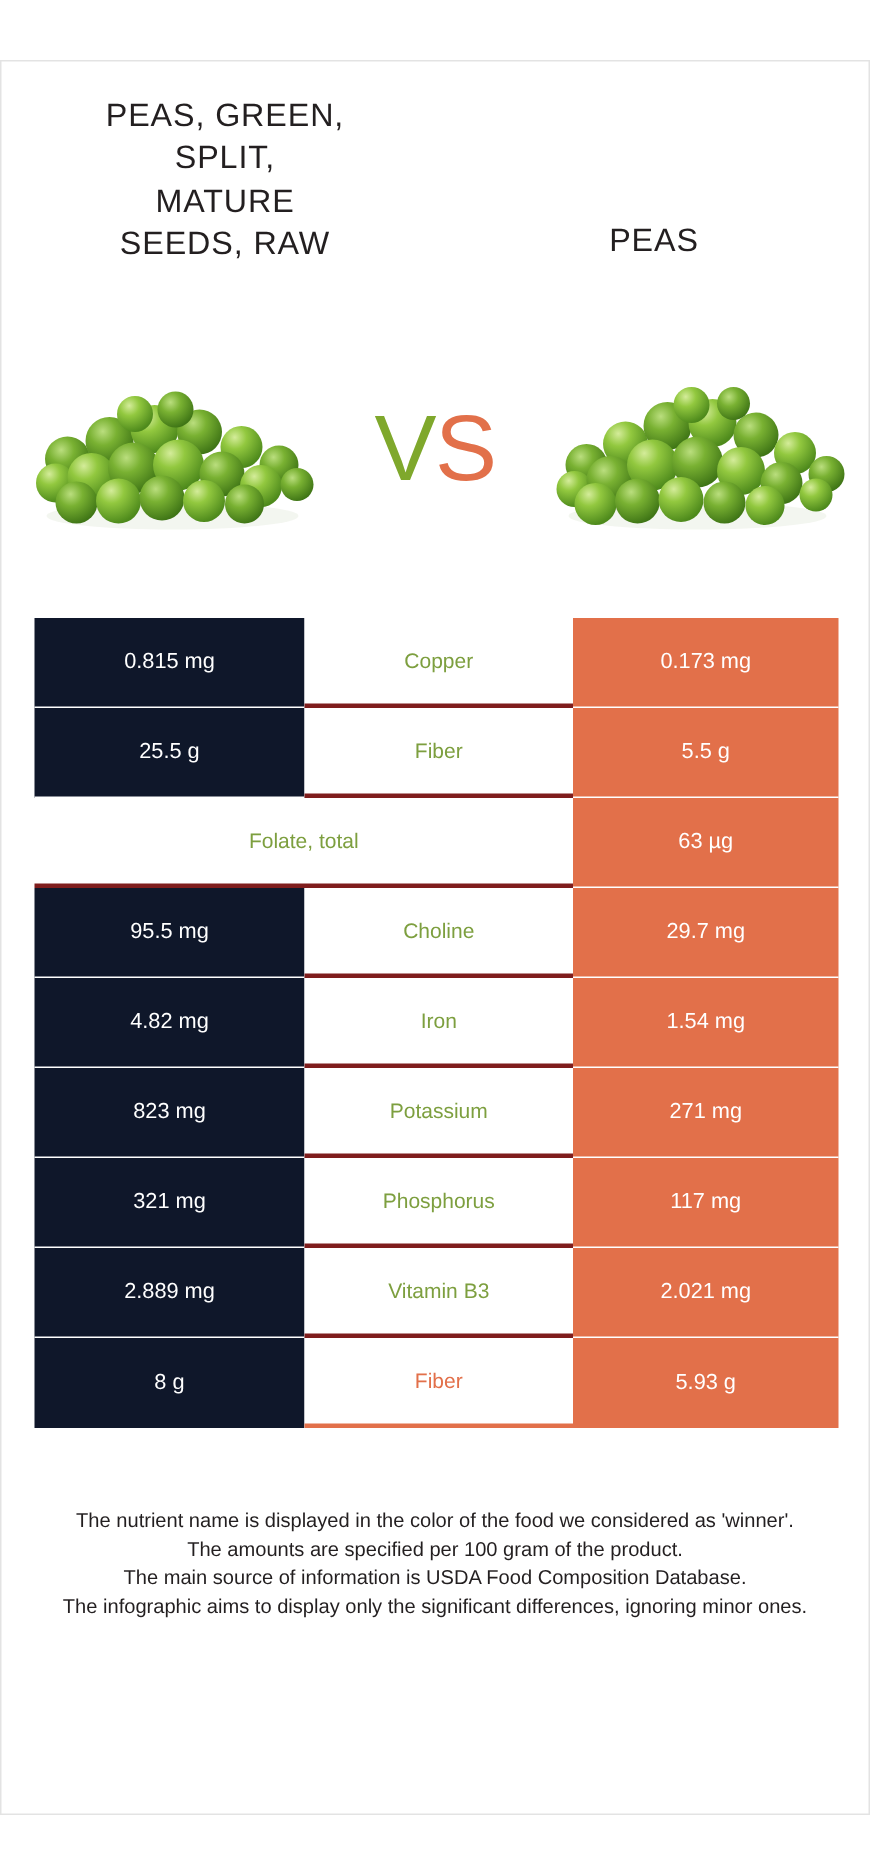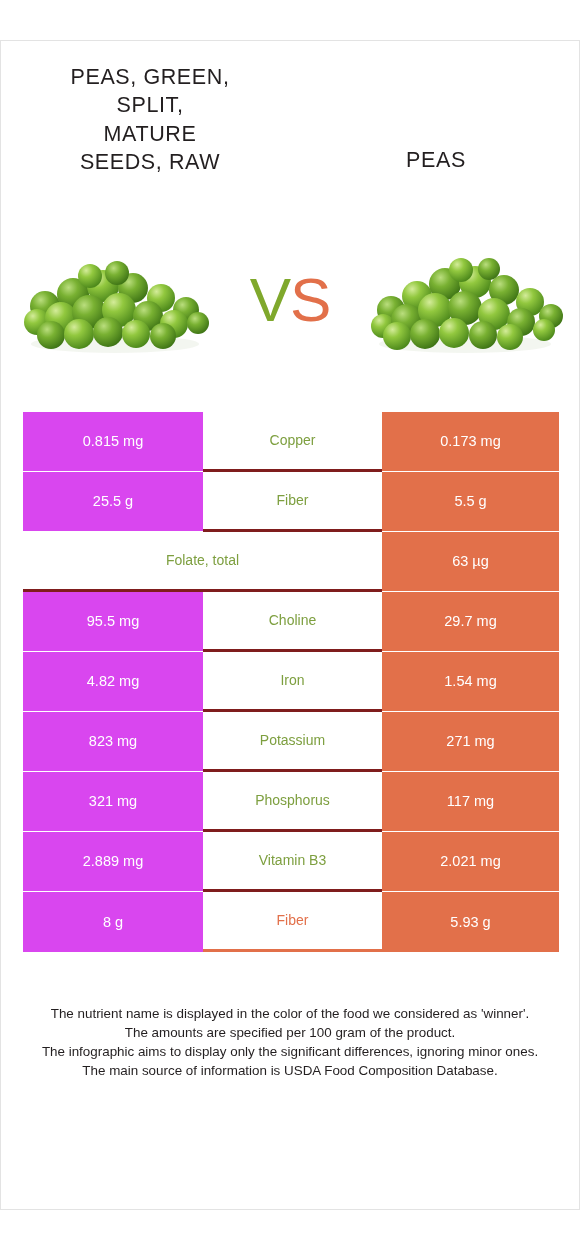--- a/index.html
+++ b/index.html
@@ -87,21 +87,21 @@
   }
   .cell {
     display: flex;
     align-items: center;
     justify-content: center;
     box-sizing: border-box;
     font-size: 14.5px;
   }
   .cell.left {
     flex: 0 0 180px;
-    background: #d946ef;
+    background: #0f172a;
     color: #ffffff;
     border-bottom: 1.5px solid #ffffff;
   }
   .cell.mid {
     flex: 1 1 auto;
     background: #ffffff;
     color: #7d9f3f;
     font-weight: 400;
     border-bottom: 3px solid #7f1d1d;
     font-size: 14px;
@@ -283,17 +283,17 @@
       <div class="cell left">8 g</div>
       <div class="cell mid loser-label">Fiber</div>
       <div class="cell right">5.93 g</div>
     </div>
 
   </div>
 
   <div class="footer">
     <p>The nutrient name is displayed in the color of the food we considered as 'winner'.</p>
     <p>The amounts are specified per 100 gram of the product.</p>
+    <p>The main source of information is USDA Food Composition Database.</p>
     <p>The infographic aims to display only the significant differences, ignoring minor ones.</p>
-    <p>The main source of information is USDA Food Composition Database.</p>
   </div>
 
 </div>
 
 </body></html>

